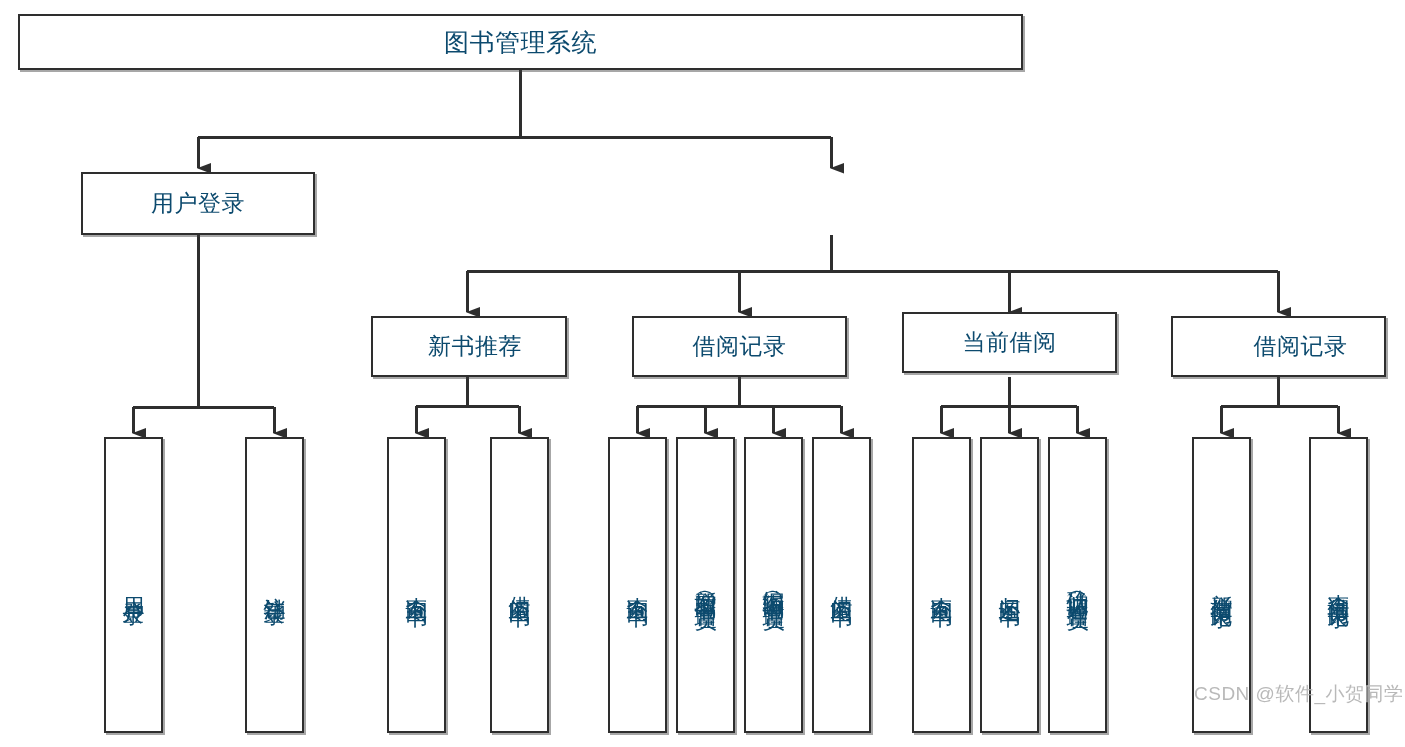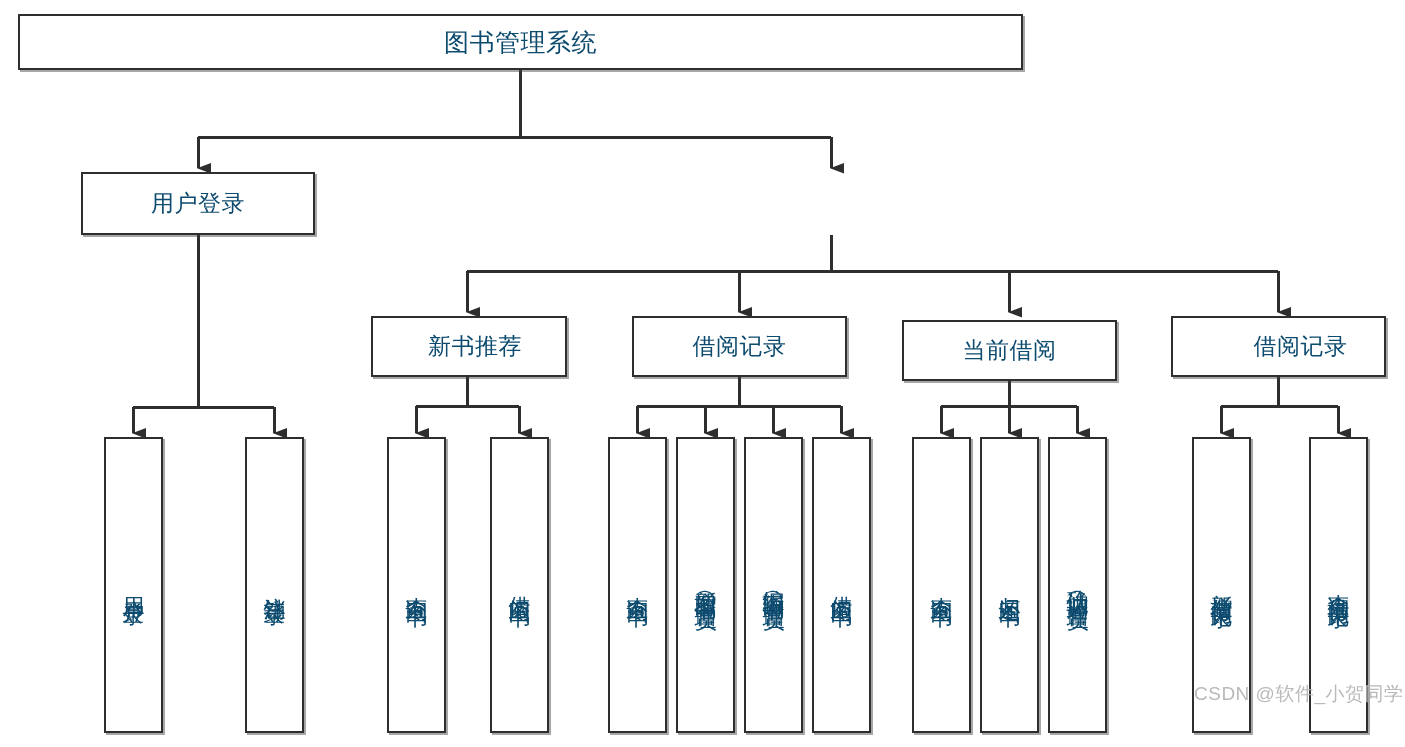--- a/index.html
+++ b/index.html
@@ -135,21 +135,21 @@
   <div class="node level-2" style="left:81px; top:172px; width:234px; height:63px;">
     <span class="label">用户登录</span>
   </div>
 
   <div class="node level-3" style="left:371px; top:316px; width:196px; height:61px;padding-left:12px;">
     <span class="label">新书推荐</span>
   </div>
   <div class="node level-3" style="left:632px; top:316px; width:215px; height:61px;">
     <span class="label">借阅记录</span>
   </div>
-  <div class="node level-3" style="left:902px; top:320px; width:215px; height:61px;">
+  <div class="node level-3" style="left:902px; top:312px; width:215px; height:61px;">
     <span class="label">当前借阅</span>
   </div>
   <div class="node level-3" style="left:1171px; top:316px; width:215px; height:61px;padding-left:44px;">
     <span class="label">借阅记录</span>
   </div>
 
   <div class="node leaf" style="left:104px; top:437px; width:59px; height:296px;">
     <span class="label">用户登录</span>
   </div>
   <div class="node leaf" style="left:245px; top:437px; width:59px; height:296px;">

